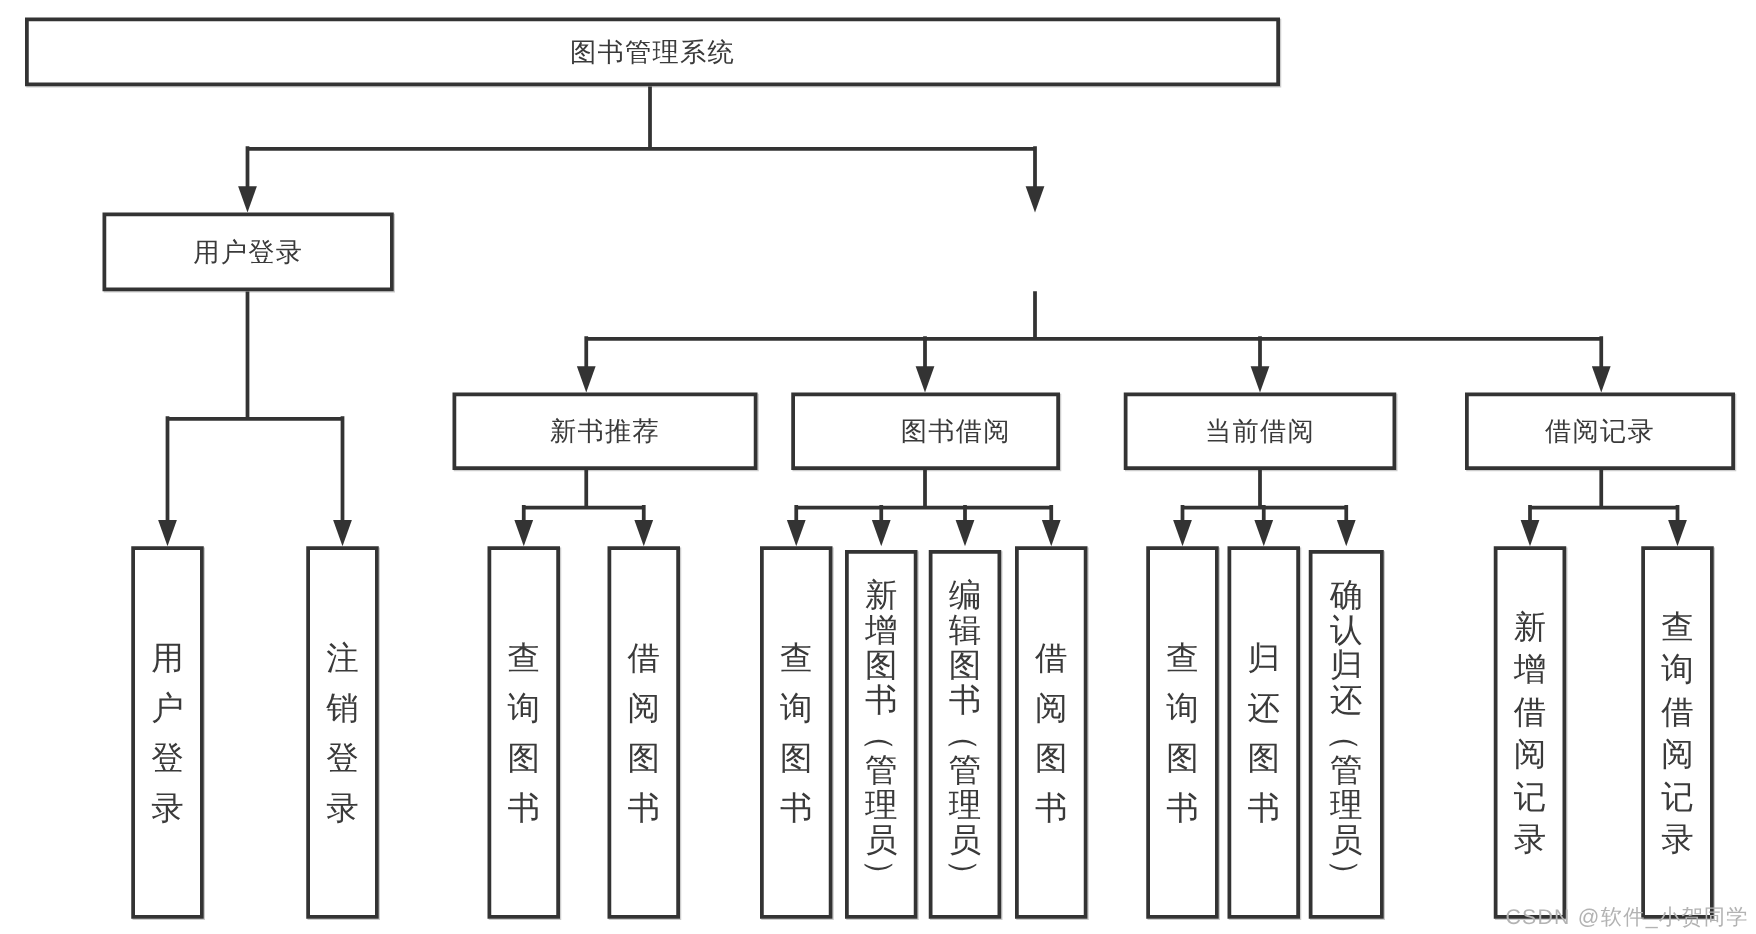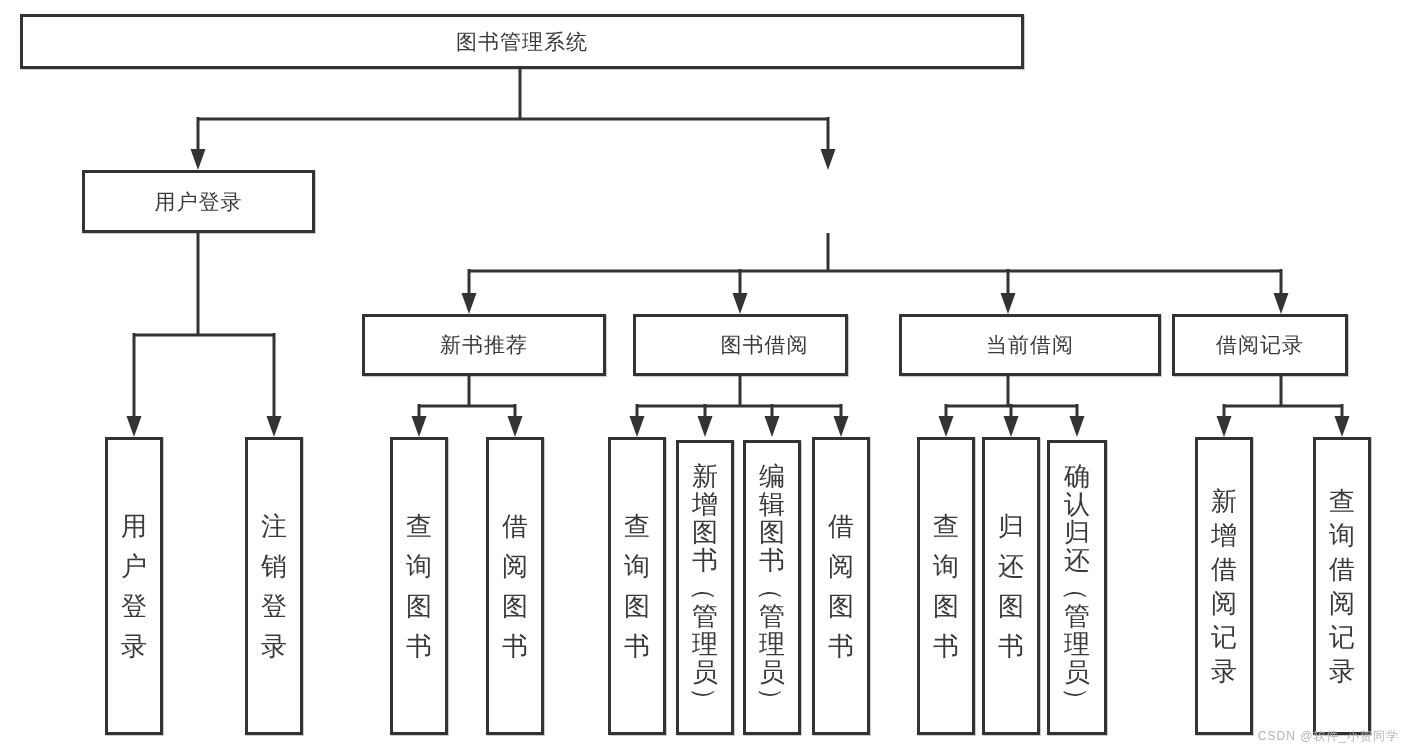--- a/index.html
+++ b/index.html
@@ -54,21 +54,21 @@
     color: #3a3a3a;
     font-size: 26px;
     line-height: 1;
   }
   .vchar { display: block; }
   .vchar.rot { transform: rotate(90deg); }
   .watermark {
     position: absolute;
     right: 6px;
     bottom: 2px;
-    font-size: 12px;
+    font-size: 17px;
     color: #b3b3b3;
     letter-spacing: 1px;
     white-space: nowrap;
     z-index: 5;
     margin-top: 24px;
   }
 </style>
 </head>
 <body>
 
@@ -121,24 +121,24 @@
   <div class="hbox" style="left:82px; top:170px; width:233px; height:63px;">
     <span class="hlabel">用户登录</span>
   </div>
 
   <div class="hbox" style="left:362px; top:314px; width:244px; height:62px;">
     <span class="hlabel">新书推荐</span>
   </div>
   <div class="hbox" style="left:633px; top:314px; width:215px; height:62px;padding-left:48px;">
     <span class="hlabel">图书借阅</span>
   </div>
-  <div class="hbox" style="left:899px; top:314px; width:262px; height:62px;">
+  <div class="hbox" style="left:899px; top:314px; width:218px; height:62px;">
     <span class="hlabel">当前借阅</span>
   </div>
-  <div class="hbox" style="left:1172px; top:314px; width:176px; height:62px;">
+  <div class="hbox" style="left:1172px; top:314px; width:216px; height:62px;">
     <span class="hlabel">借阅记录</span>
   </div>
 
   <div class="vbox" style="left:105px;">
     <span class="vtext" style="row-gap: 14px;">
         <span class="vchar">用</span>
         <span class="vchar">户</span>
         <span class="vchar">登</span>
         <span class="vchar">录</span>
       </span>

